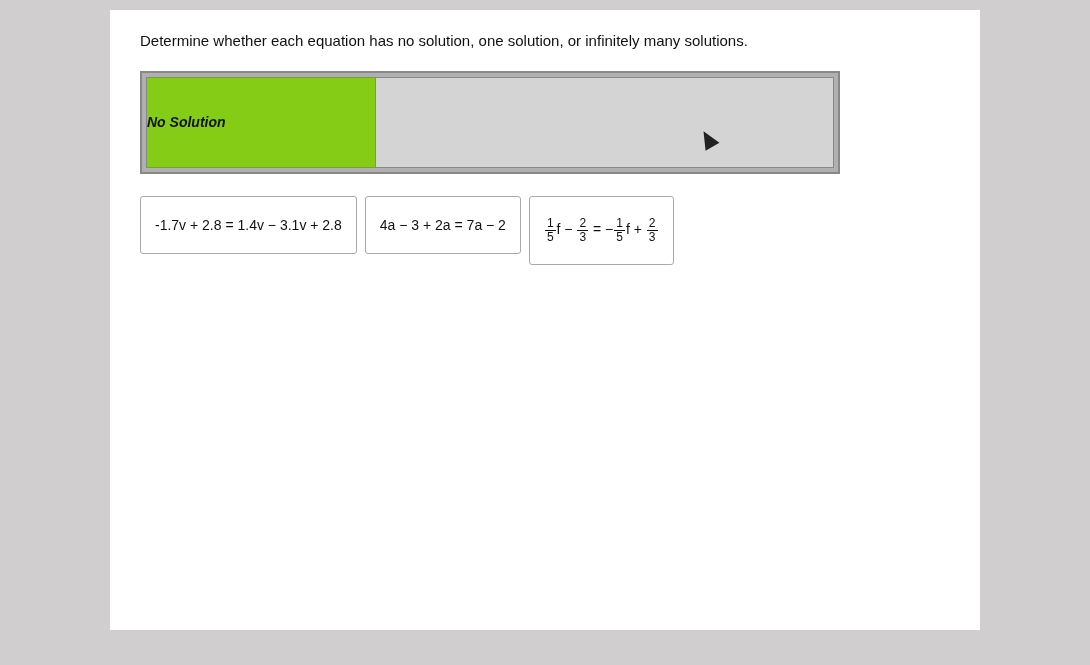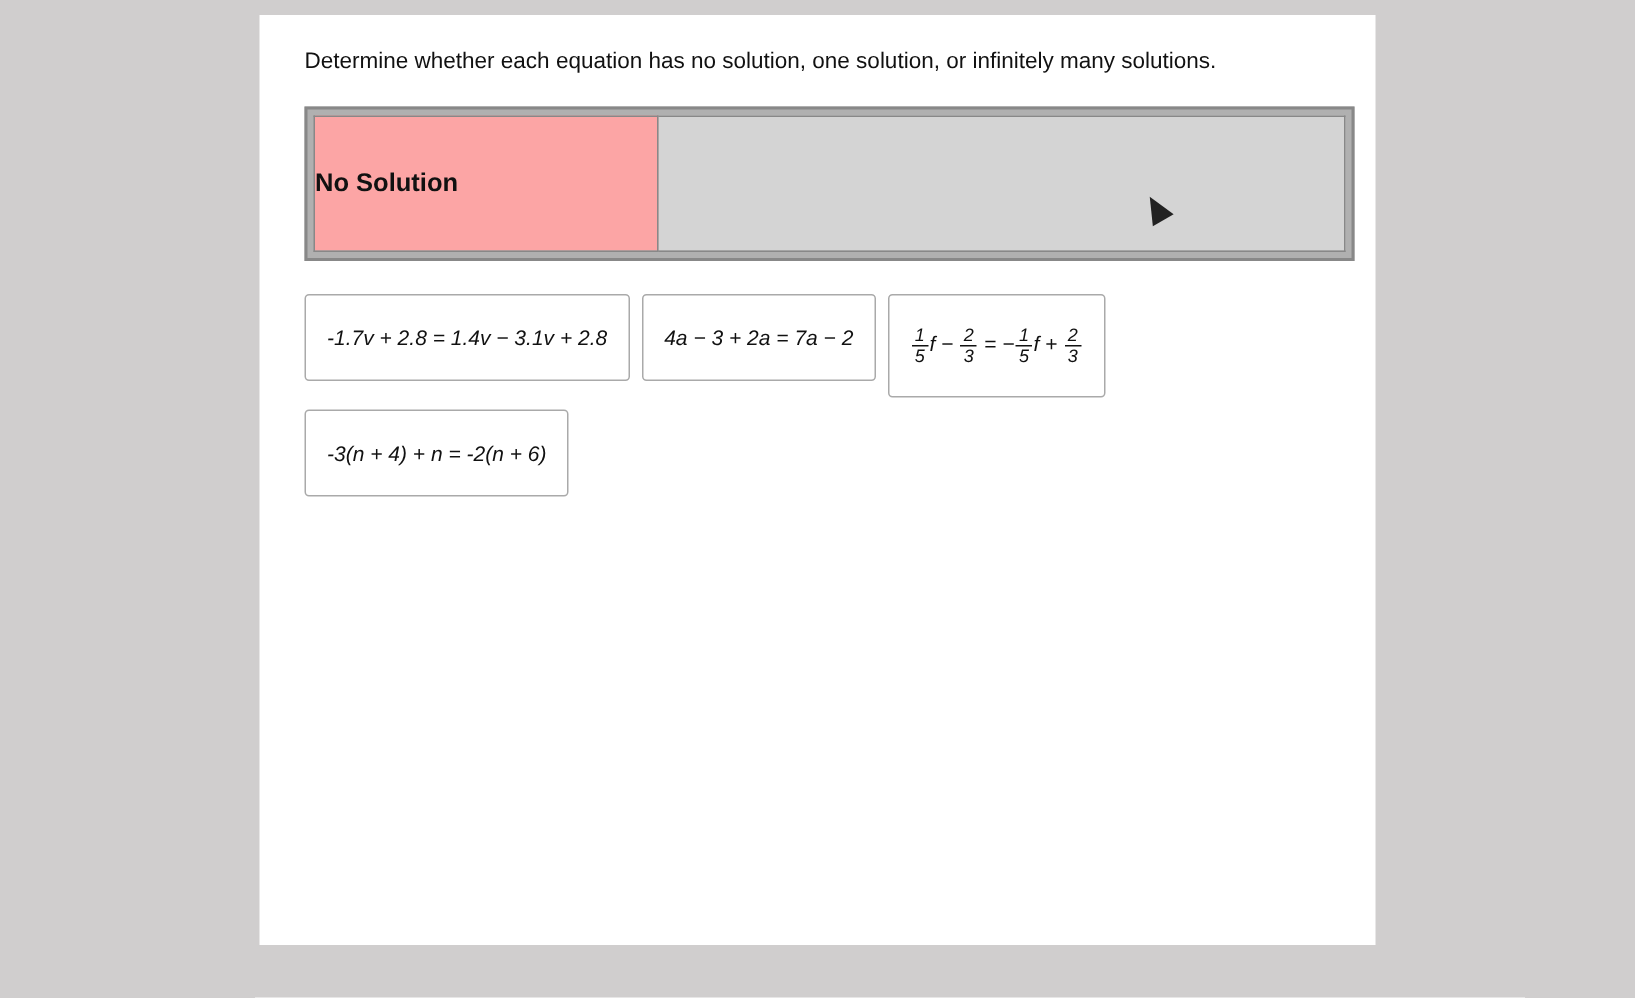--- a/index.html
+++ b/index.html
@@ -13,21 +13,21 @@
       height: 665px;
       background: #d0cece;
       font-family: Arial, sans-serif;
       font-size: 15px;
       overflow: hidden;
       position: relative;
     }
 
     .page-container {
       background: #ffffff;
-      width: 744px;
+      width: 870px;
       min-height: 620px;
       margin: 10px auto;
       padding: 20px 30px;
       position: relative;
     }
 
     .instruction-text {
       font-size: 15px;
       color: #111;
       margin-bottom: 6px;
@@ -47,29 +47,30 @@
       border-collapse: collapse;
       background: #b0b0b0;
     }
 
     .drag-table td {
       border: 1px solid #888;
       padding: 0;
     }
 
     .label-cell {
-      background: #fca5a5;
+      background: #84cc16;
       width: 230px;
       min-height: 90px;
       height: 90px;
       padding: 18px 16px;
-      font-size: 17px;
+      font-size: 14px;
       font-weight: bold;
       color: #111;
       vertical-align: middle;
+      font-style: italic;
     }
 
     .drop-cell {
       background: #d4d4d4;
       width: 460px;
       min-height: 90px;
       height: 90px;
       padding: 10px;
       vertical-align: top;
     }
@@ -85,21 +86,20 @@
     .equation-chip {
       background: #ffffff;
       border: 1px solid #aaa;
       border-radius: 3px;
       padding: 20px 14px;
       font-size: 14px;
       color: #111;
       cursor: grab;
       white-space: nowrap;
       display: inline-block;
-      font-style: italic;
     }
 
     .cursor-arrow {
       position: absolute;
       top: 120px;
       left: 590px;
       width: 0;
       height: 0;
       border-left: 8px solid transparent;
       border-right: 8px solid transparent;
@@ -167,17 +167,14 @@
         = −<span class="fraction">
             <span class="num">1</span>
             <span class="den">5</span>
           </span>f
         + <span class="fraction">
             <span class="num">2</span>
             <span class="den">3</span>
           </span>
       </span>
     </div>
-    <div class="equation-chip">
-      <span>-3(n + 4) + n = -2(n + 6)</span>
-    </div>
   </div>
 </div>
 
 </body></html>

